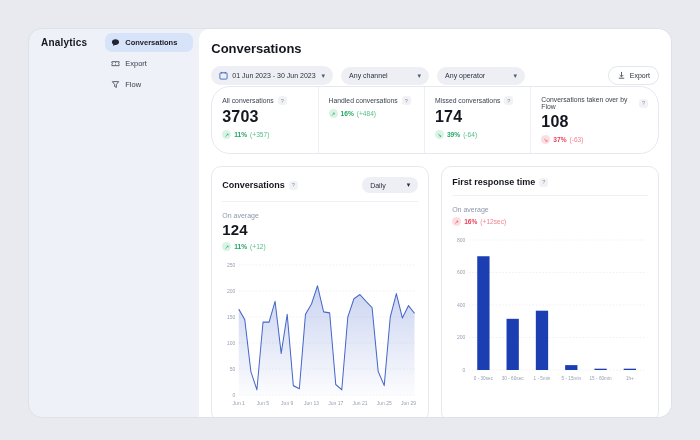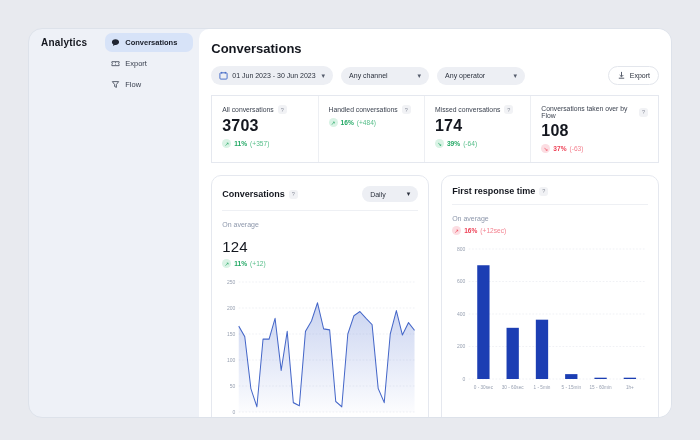--- a/index.html
+++ b/index.html
@@ -41,21 +41,21 @@
     font-size:7px; color:#2b313d; cursor:pointer; white-space:nowrap;
   }
   .pill .caret { color:#555c6b; font-size:7px; margin-left:2px; }
   .pill.wide { min-width:88px; justify-content:space-between; }
   .export-btn {
     margin-left:auto; display:inline-flex; align-items:center; gap:4px;
     background:#fff; border:1px solid #e3e6ec; border-radius:10px;
     padding:4px 8px; font-size:7px; color:#2b313d; cursor:pointer;
   }
   .stats-row {
-    margin-top:10px; border:1px solid #e5e8ef; border-radius:0;
+    margin-top:1px; border:1px solid #e5e8ef; border-radius:19px;
     display:flex; background:#fff;
   }
   .stat-cell { flex:1; padding:9px 10px; }
   .stat-cell + .stat-cell { border-left:1px solid #edeff3; }
   .stat-cell:last-child { flex:1.25; }
   .stat-label-row { display:flex; align-items:center; gap:4px; }
   .stat-label { font-size:6.8px; color:#3c4350; }
   .help-badge {
     width:9px; height:9px; border-radius:3px; background:#f1f2f5;
     color:#8a8f9c; font-size:5.5px; display:inline-flex; align-items:center;
@@ -83,21 +83,21 @@
     padding-bottom:8px; border-bottom:1px solid #eef0f4;
   }
   .panel-title-wrap { display:flex; align-items:center; gap:4px; }
   .panel-title { font-size:9px; font-weight:bold; color:#14171f; }
   .period-pill {
     display:inline-flex; align-items:center; justify-content:space-between;
     background:#edeff4; border-radius:9px; padding:4px 8px; width:56px;
     font-size:7px; color:#2b313d; cursor:pointer;
   }
   .avg-label { font-size:7px; color:#8d97ab; margin-top:10px; }
-  .avg-value { font-size:15px; font-weight:normal; color:#14171f; margin-top:10px; letter-spacing:.2px; }
+  .avg-value { font-size:15px; font-weight:bold; color:#14171f; margin-top:2px; letter-spacing:.2px; }
   .chart-svg { width:100%; height:150px; margin-top:8px; display:block; }
 </style>
 </head>
 <body>
 
 <div class="window">
   <div class="app-header">
     <div class="app-title">Analytics</div>
   </div>
   <div class="body-row">

